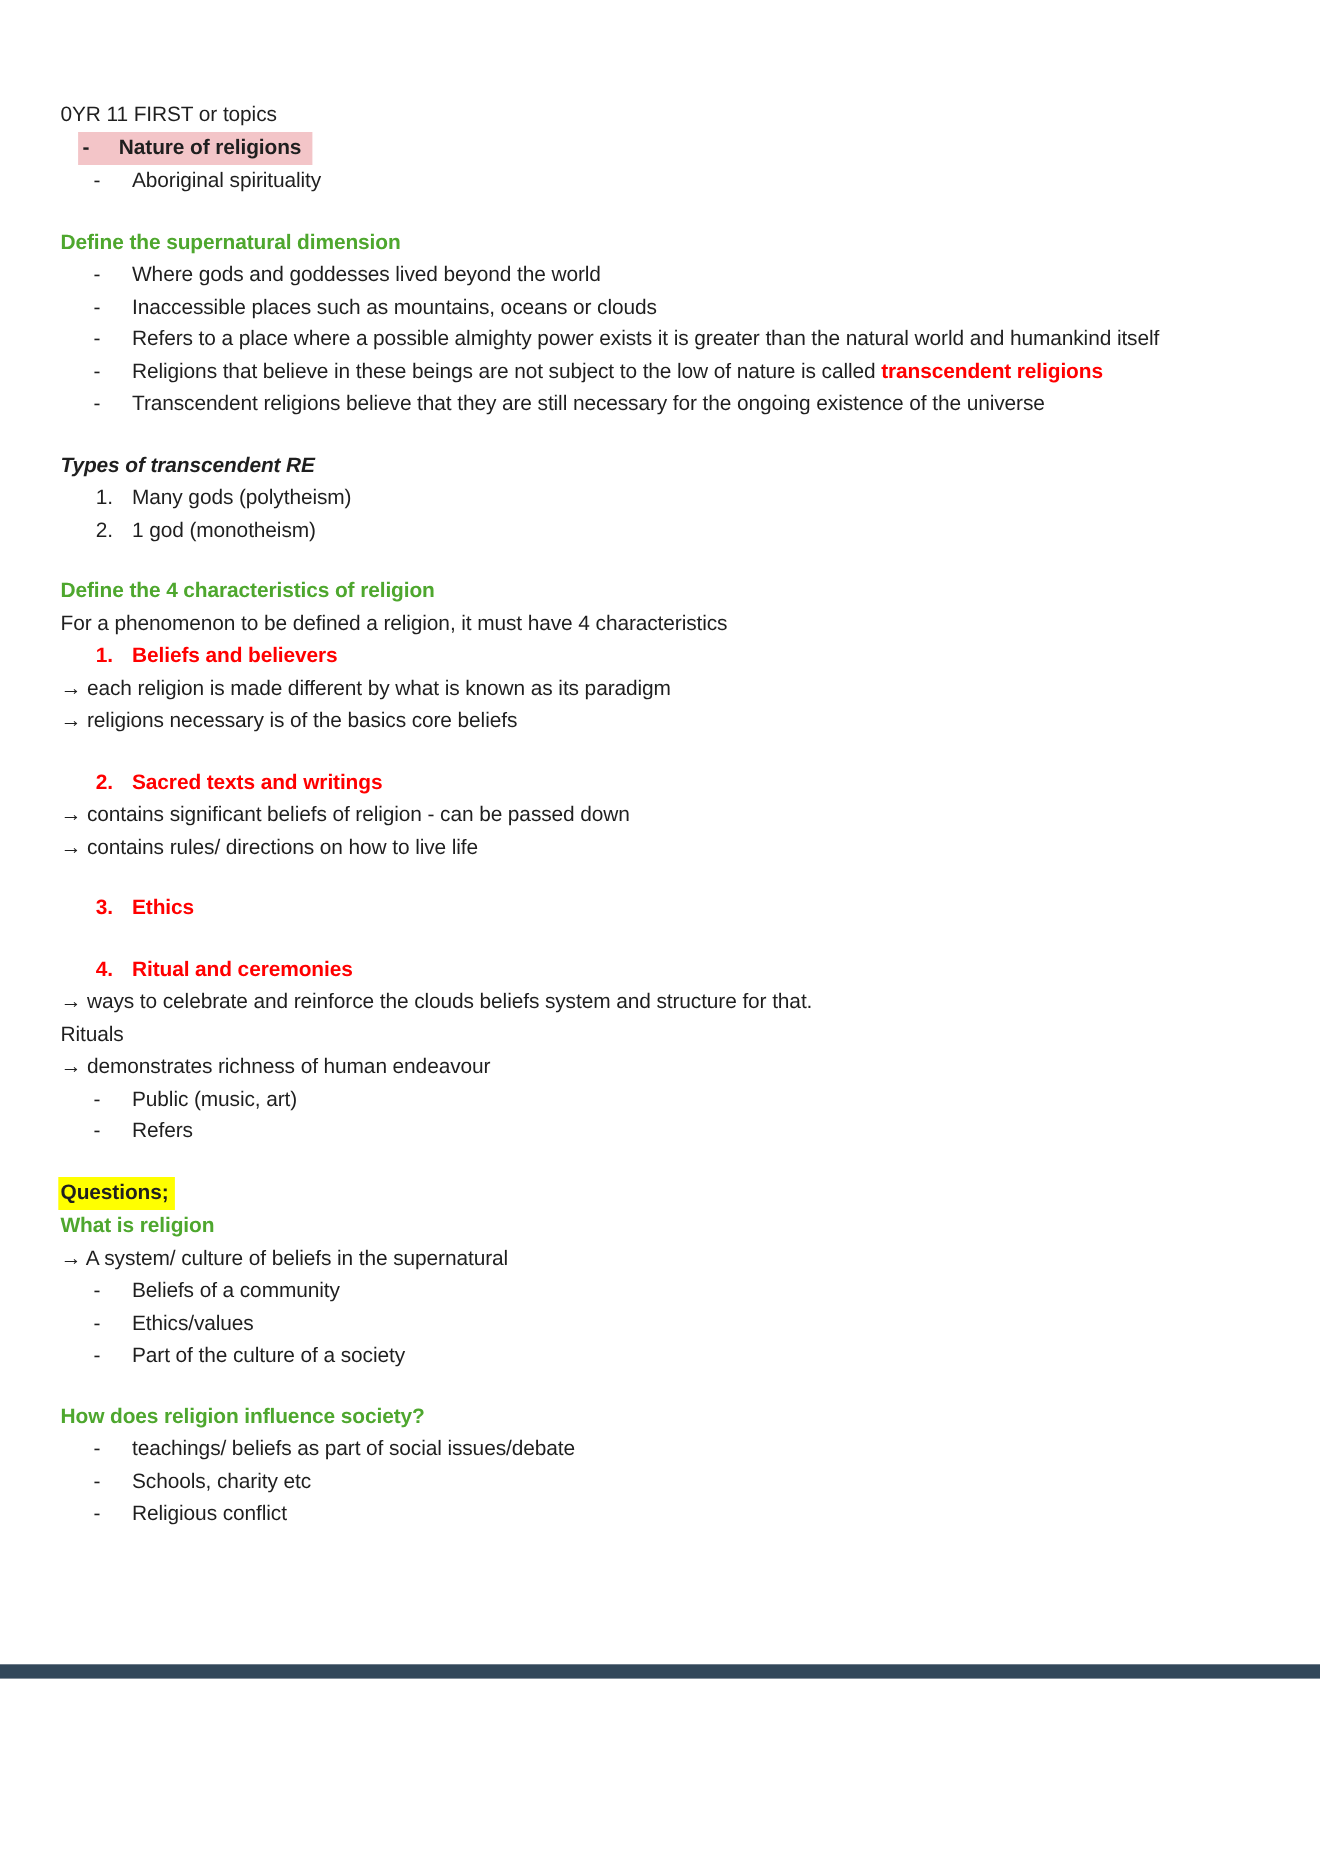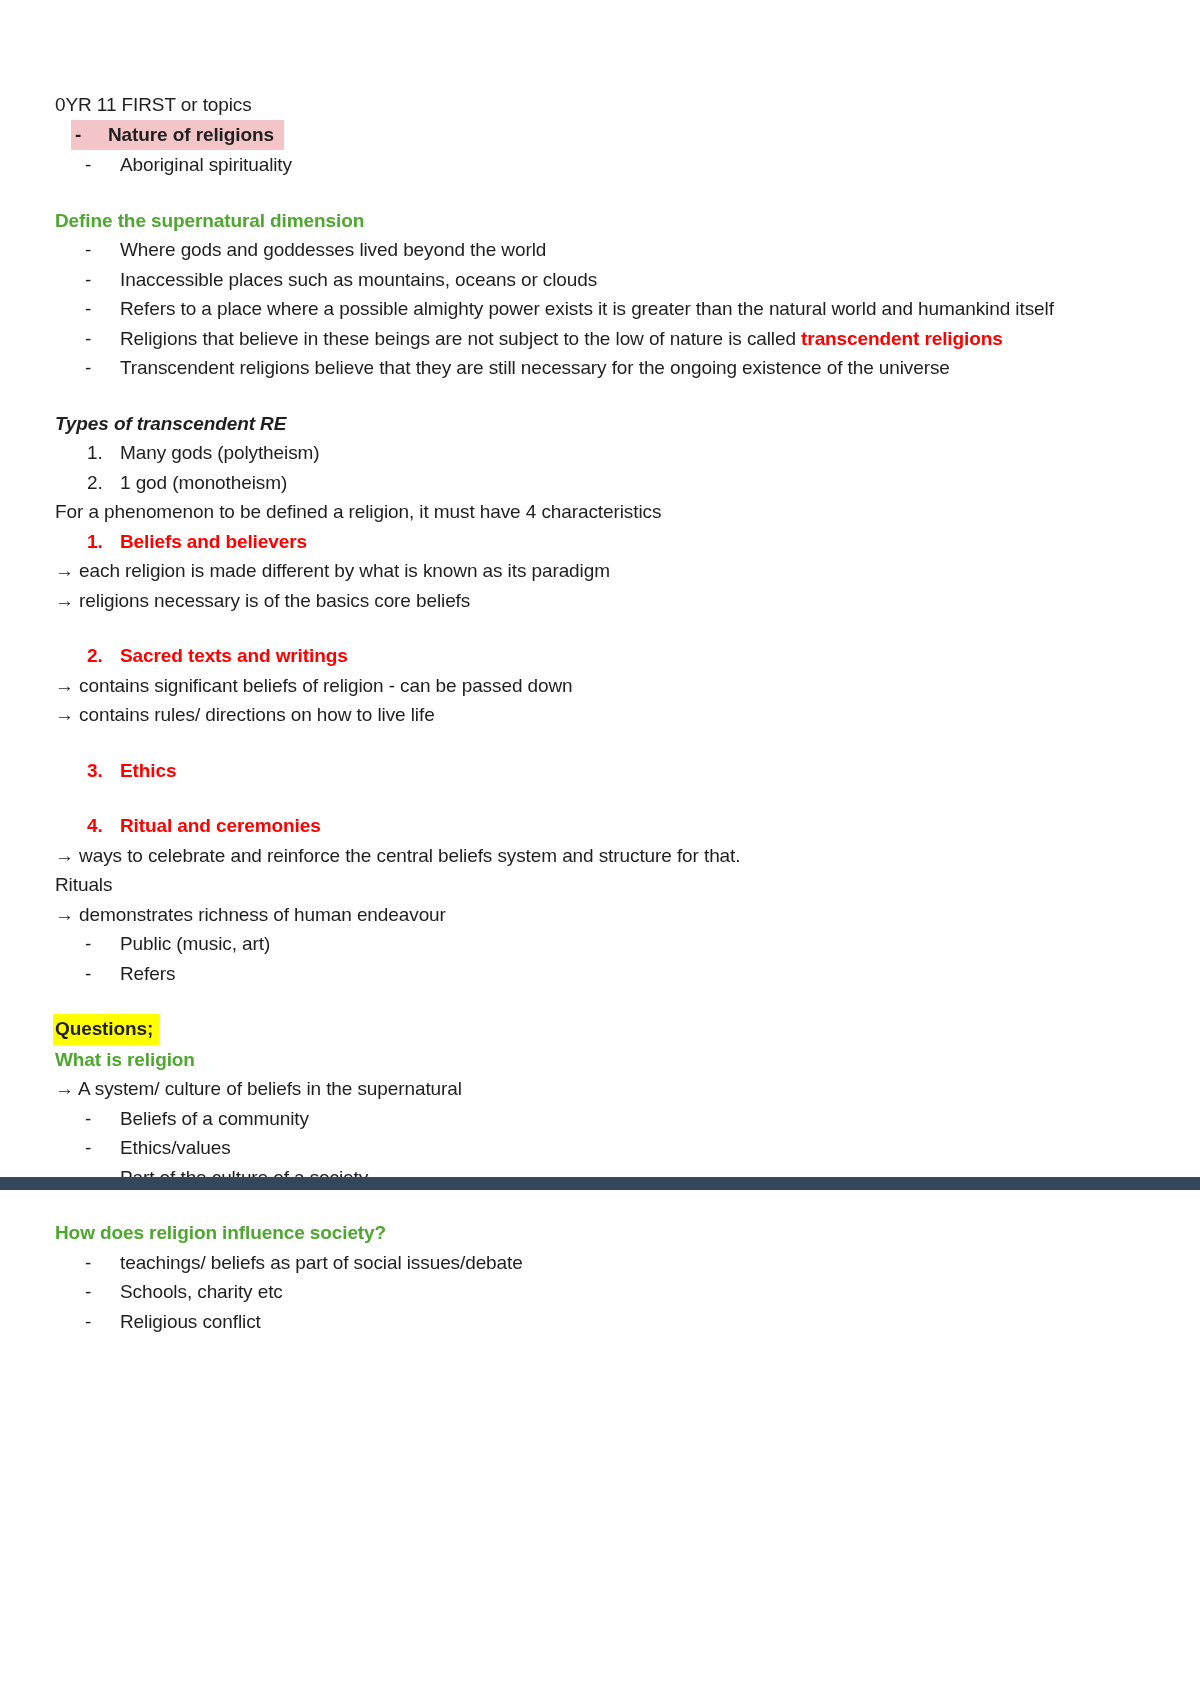--- a/index.html
+++ b/index.html
@@ -4,21 +4,21 @@
 <style>
   html,body{margin:0;padding:0;}
   body{
     width:1200px;height:1694px;
     background:#ffffff;
     font-family:"Liberation Sans","DejaVu Sans",sans-serif;
     color:var(--text,#1f1f1f);
     position:relative;
     overflow:hidden;
   }
-  .page{width:1200px;height:1190px;position:relative;}
+  .page{width:1200px;height:1526px;position:relative;}
   .content{
     padding:90px 40px 0 55px;
     font-size:19px;
     letter-spacing:-0.1px;
   }
   .line{
     min-height:29.5px;
     line-height:29.5px;
     white-space:nowrap;
   }
@@ -89,20 +89,21 @@
 
     <div class="line hi gap"><span>Types of transcendent RE</span></div>
 
     <div class="line li num">
       <span class="m">1.</span><span>Many gods (polytheism)</span>
     </div>
     <div class="line li num">
       <span class="m">2.</span><span>1 god (monotheism)</span>
     </div>
 
+    <div class="line hg gap"><span>Define the 4 characteristics of religion</span></div>
 
     <div class="line"><span>For a phenomenon to be defined a religion, it must have 4 characteristics</span></div>
 
     <div class="line li num red bold">
       <span class="m">1.</span><span>Beliefs and believers</span>
     </div>
     <div class="line"><span>→ each religion is made different by what is known as its paradigm</span></div>
     <div class="line"><span>→ religions necessary is of the basics core beliefs</span></div>
 
     <div class="line li num red bold gap">
@@ -111,21 +112,21 @@
     <div class="line"><span>→ contains significant beliefs of religion - can be passed down</span></div>
     <div class="line"><span>→ contains rules/ directions on how to live life</span></div>
 
     <div class="line li num red bold gap">
       <span class="m">3.</span><span>Ethics</span>
     </div>
 
     <div class="line li num red bold gap">
       <span class="m">4.</span><span>Ritual and ceremonies</span>
     </div>
-    <div class="line"><span>→ ways to celebrate and reinforce the central beliefs system and structure for that.</span></div>
+    <div class="line"><span>→ ways to celebrate and reinforce the clouds beliefs system and structure for that.</span></div>
     <div class="line"><span>Rituals</span></div>
     <div class="line"><span>→ demonstrates richness of human endeavour</span></div>
 
     <div class="line li">
       <span class="m">-</span><span>Public (music, art)</span>
     </div>
     <div class="line li">
       <span class="m">-</span><span>Refers</span>
     </div>
 

